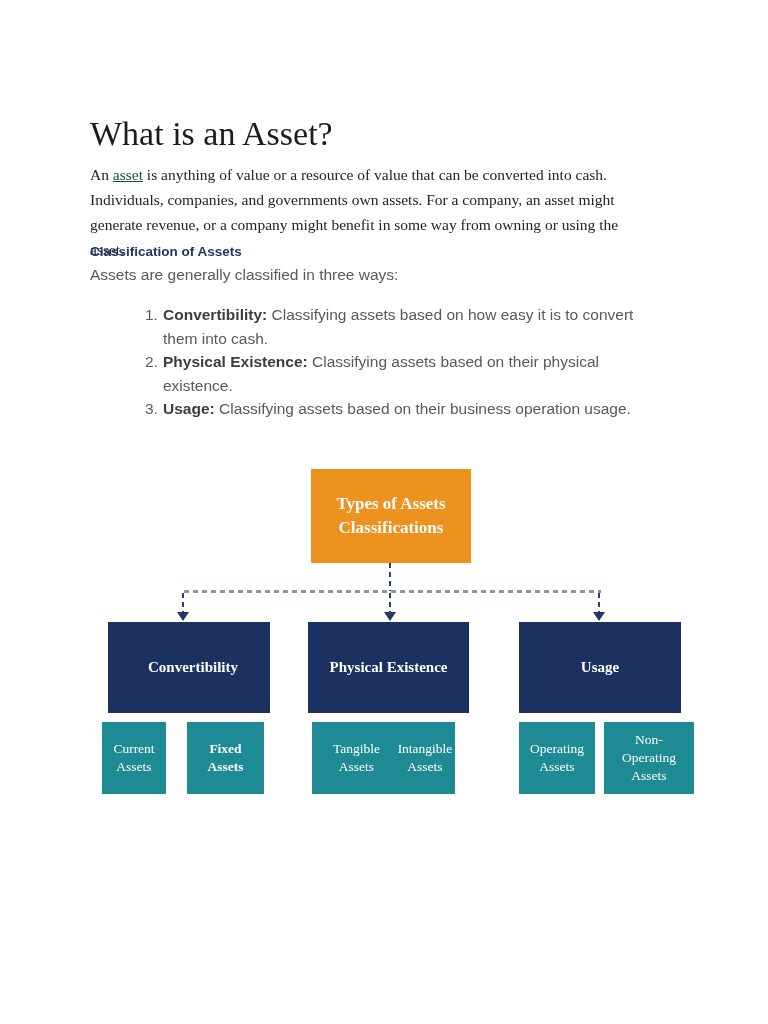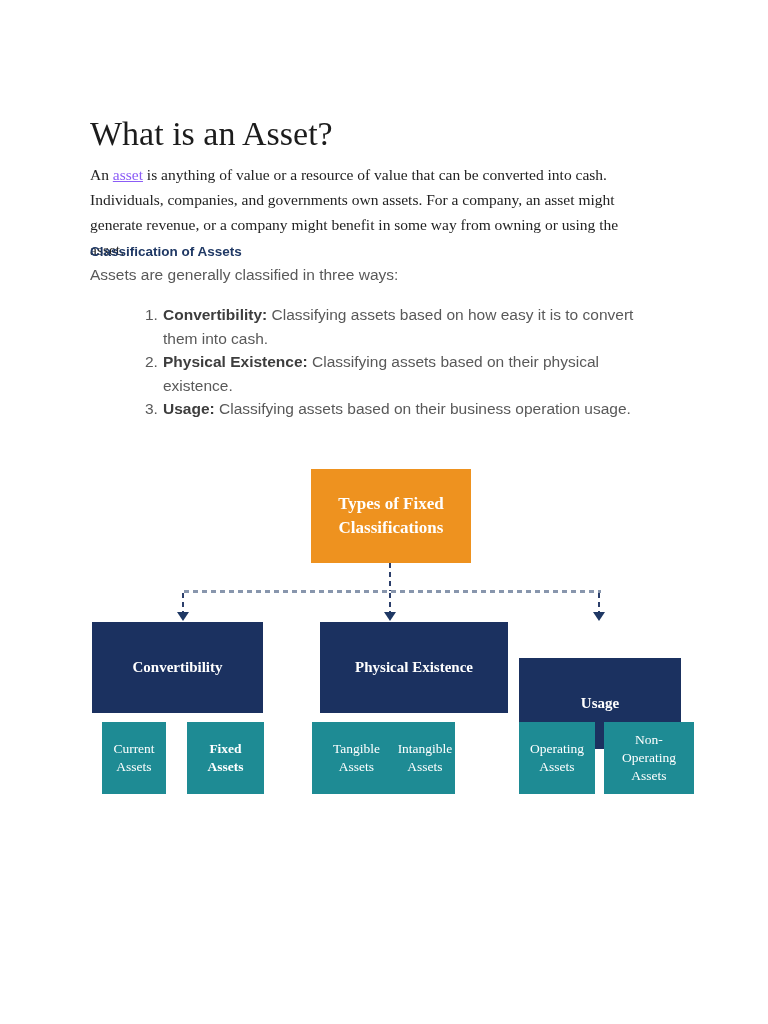--- a/index.html
+++ b/index.html
@@ -17,21 +17,21 @@
     font-size: 34px; color: #1c1c1c; font-weight: 400;
     font-family: Liberation Serif, serif;
     margin-top: 26px;
   }
   .intro {
     position: absolute; left: 90px; top: 146px; width: 600px;
     font-size: 15.5px; line-height: 25px; color: #232323;
     white-space: pre-line;
   }
   .intro a, .intro .link {
-    color: #8b5cf6; text-decoration: underline; cursor: pointer;
+    color: #14532d; text-decoration: underline; cursor: pointer;
   }
   .sec-heading {
     position: absolute; left: 90px; top: 244px;
     font-family: "Liberation Sans", sans-serif;
     font-weight: bold; font-size: 13.5px; color: #1F3864;
   }
   .lead {
     position: absolute; left: 90px; top: 266px;
     font-family: "Liberation Sans", sans-serif;
     font-size: 15.5px; color: #595959;
@@ -54,23 +54,23 @@
     font-family: "Liberation Serif", serif;
     white-space: pre-line;
   }
   .root-node {
     left: 311px; top: 469px; width: 160px; height: 94px;
     background: #EE921F; font-weight: bold;
     font-size: 17px; line-height: 24px;
   }
   .branch { top: 622px; height: 91px; background: #1B3160;
     font-weight: bold; font-size: 15px; }
-  .branch-0 { left: 92px; width: 171px; }
-  .branch-1 { left: 320px; width: 188px; }
-  .branch-2 { left: 519px; width: 162px; margin-top: 36px; }
+  .branch-0 { left: 108px; width: 154px; padding-left: 8px; }
+  .branch-1 { left: 308px; width: 161px; }
+  .branch-2 { left: 519px; width: 162px; }
 
   .child { top: 722px; height: 72px; background: #1E8B94;
     font-size: 13.5px; line-height: 18px; font-weight: normal; }
   .child-0 { left: 102px; width: 64px; }
   .child-1 { left: 187px; width: 77px; font-weight: bold; }
   .child-2 { left: 312px; width: 89px; }
   .child-3 { left: 395px; width: 60px; }
   .child-4 { left: 519px; width: 76px; }
   .child-5 { left: 604px; width: 90px; }
 
@@ -122,21 +122,21 @@
     <span class="num">2.</span>
     <span class="li-text"><span class="term">Physical Existence:</span><span> Classifying assets based on their physical existence.</span></span>
   </div>
   <div class="li">
     <span class="num">3.</span>
     <span class="li-text"><span class="term">Usage:</span><span> Classifying assets based on their business operation usage.</span></span>
   </div>
 </div>
 
 <div>
-  <div class="node root-node">Types of Fixed
+  <div class="node root-node">Types of Assets
 Classifications</div>
 
   <div class="stub"></div>
   <div class="hline"></div>
   <div class="drop drop-l"></div>
   <div class="drop drop-c"></div>
   <div class="drop drop-r"></div>
   <div class="arrow arrow-l"></div>
   <div class="arrow arrow-c"></div>
   <div class="arrow arrow-r"></div>

